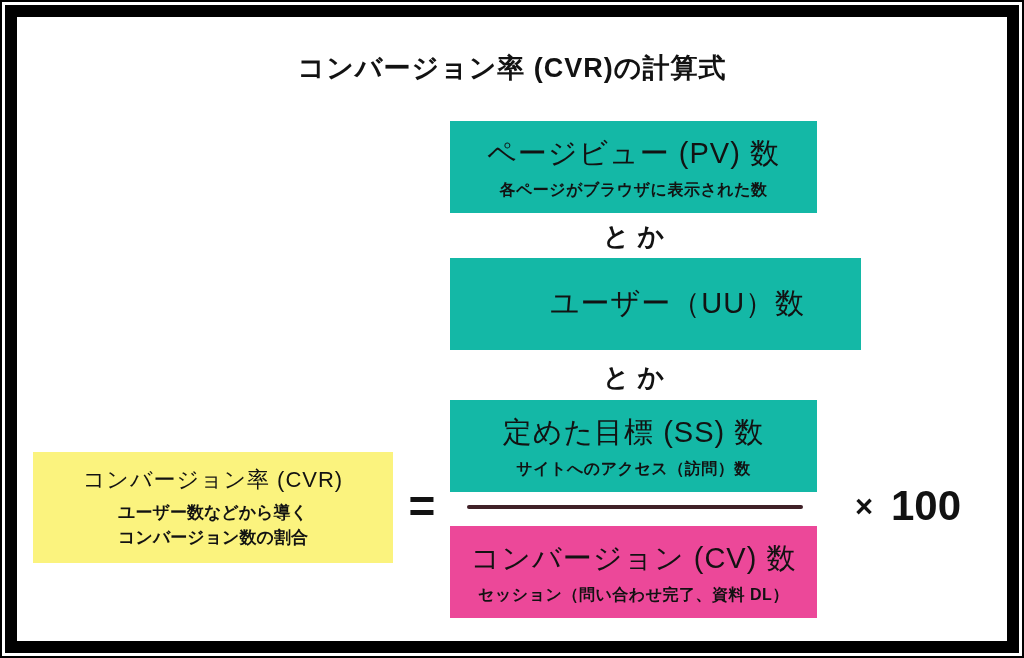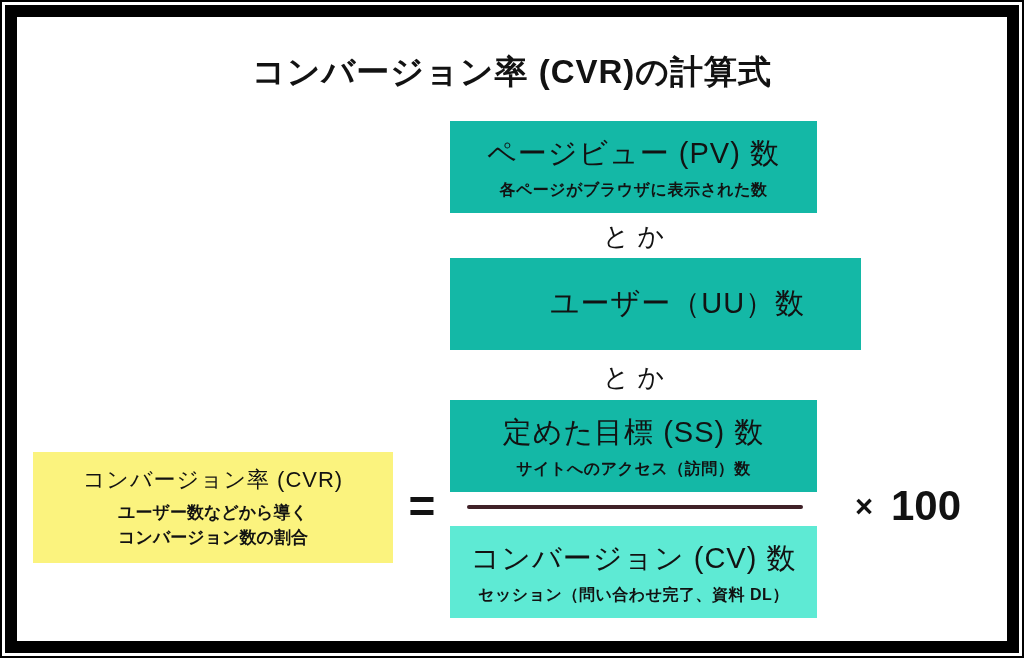--- a/index.html
+++ b/index.html
@@ -20,21 +20,21 @@
   .frame-inner {
     position: absolute; inset: 5px;
     border: 12px solid #000;
     pointer-events: none;
   }
   .title {
     position: absolute;
     left: 0; right: 0; top: 50px;
     margin: 0;
     text-align: center;
-    font-size: 33px;
+    font-size: 27px;
     font-weight: 900;
     letter-spacing: 1px;
   }
   .option-box {
     position: absolute;
     left: 450px;
     width: 367px;
     height: 92px;
     background: #14b8a6;
     display: flex;
@@ -43,21 +43,21 @@
     justify-content: center;
     gap: 6px;
   }
   .option-box.b1 { top: 121px; }
   .option-box.b2 { top: 258px; padding-left: 44px; }
   .option-box.b3 { top: 400px; }
   .denominator-box {
     position: absolute;
     left: 450px; top: 526px;
     width: 367px; height: 92px;
-    background: #5eead4;
+    background: #ec4899;
     display: flex;
     flex-direction: column;
     align-items: center;
     justify-content: center;
     gap: 6px;
   }
   .box-label {
     font-size: 29px;
     font-weight: 500;
     letter-spacing: 1px;
@@ -71,21 +71,21 @@
   }
   .or-text {
     position: absolute;
     left: 450px;
     width: 367px;
     height: 42px;
     display: flex;
     align-items: center;
     justify-content: center;
     font-size: 26px;
-    font-weight: 400;
+    font-weight: 700;
     letter-spacing: 8px;
     text-indent: 8px;
   }
   .or-text.t1 { top: 215px; }
   .or-text.t2 { top: 356px; }
   .fraction-bar {
     position: absolute;
     left: 467px; top: 505px;
     width: 336px; height: 4px;
     background: #402127;

